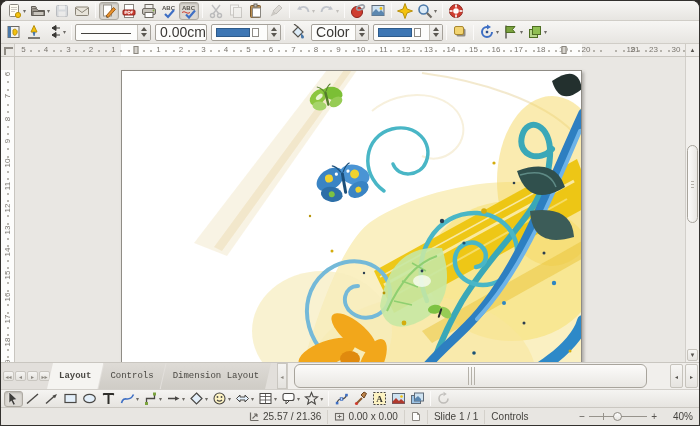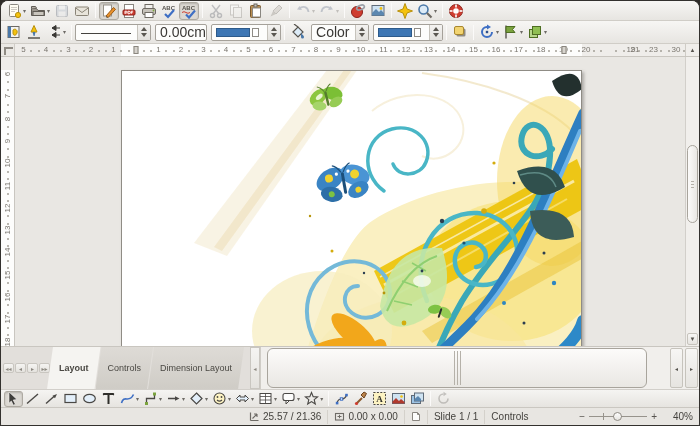--- a/index.html
+++ b/index.html
@@ -76,23 +76,23 @@
   .grip-h { position:absolute; left:3px; right:3px; top:50%; height:1px; background:#b5b1a9;
             box-shadow:0 -3px 0 #b5b1a9, 0 3px 0 #b5b1a9; }
 
   
   .tabrow { flex:0 0 13px; display:flex; align-items:stretch; background:#e2dfdb; border-top:1px solid #c9c6c0;
             font-size:9px; color:#4a4843; }
   .tabnav { display:flex; align-items:center; gap:1px; padding:0 2px; }
   .nbtn { width:11px; height:10px; display:flex; align-items:center; justify-content:center;
           font-size:6px; color:#8c8881; background:linear-gradient(#f5f4f2,#e4e2de); border:1px solid #c9c6c0; border-radius:2px; }
   .tabs { display:flex; align-items:stretch; }
-  .tab { display:flex; align-items:center; padding:16px 12px; margin-left:-5px;
+  .tab { display:flex; align-items:center; padding:8px 12px; margin-left:-5px;
          clip-path:polygon(6px 0, 100% 0, calc(100% - 6px) 100%, 0 100%);
-         background:linear-gradient(#dedbd6,#cfccc6); white-space:nowrap; }
+         background:linear-gradient(#dedbd6,#cfccc6); white-space:nowrap;font-family:Liberation Mono, monospace; }
   .tab.active { background:#f5f4f1; font-weight:bold; }
   .hsplit { width:10px; margin-left:6px; background:linear-gradient(#f5f4f2,#e4e2de); border:1px solid #c9c6c0;
             display:flex; align-items:center; justify-content:center; font-size:6px; color:#8c8881; }
   .hscroll { flex:1; display:flex; align-items:stretch; background:#f1efec; border-left:1px solid #cfccc6; }
   .htrack { flex:1; position:relative; margin:1px 0; }
   .hthumb { position:absolute; left:6px; right:22px; top:0; bottom:0;
             background:linear-gradient(#fcfbfa,#e9e7e3); border:1px solid #a8a49c; border-radius:6px; }
   .grip-v { position:absolute; top:2px; bottom:2px; left:50%; width:1px; background:#b5b1a9;
             box-shadow:-3px 0 0 #b5b1a9, 3px 0 0 #b5b1a9; }
   .harrow { flex:0 0 13px; display:flex; align-items:center; justify-content:center; font-size:6px; color:#57544f;

